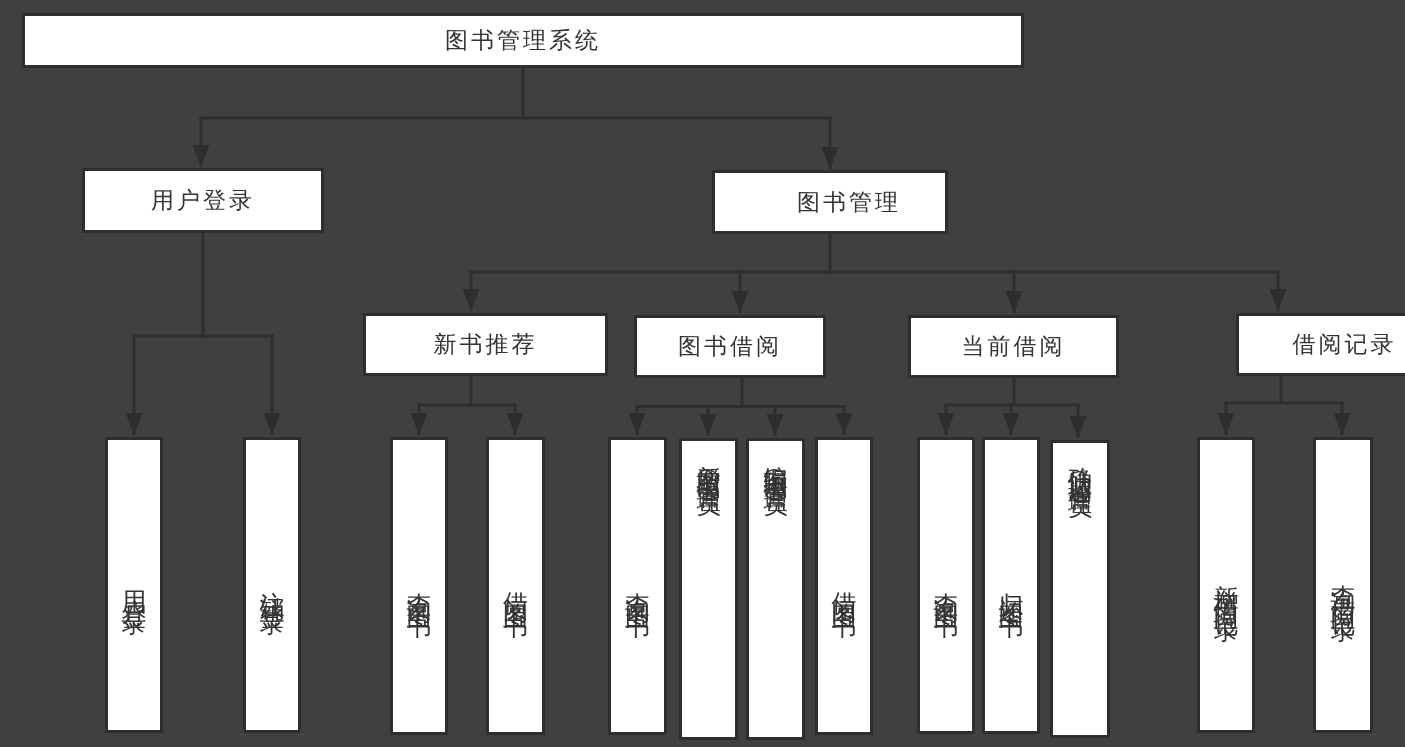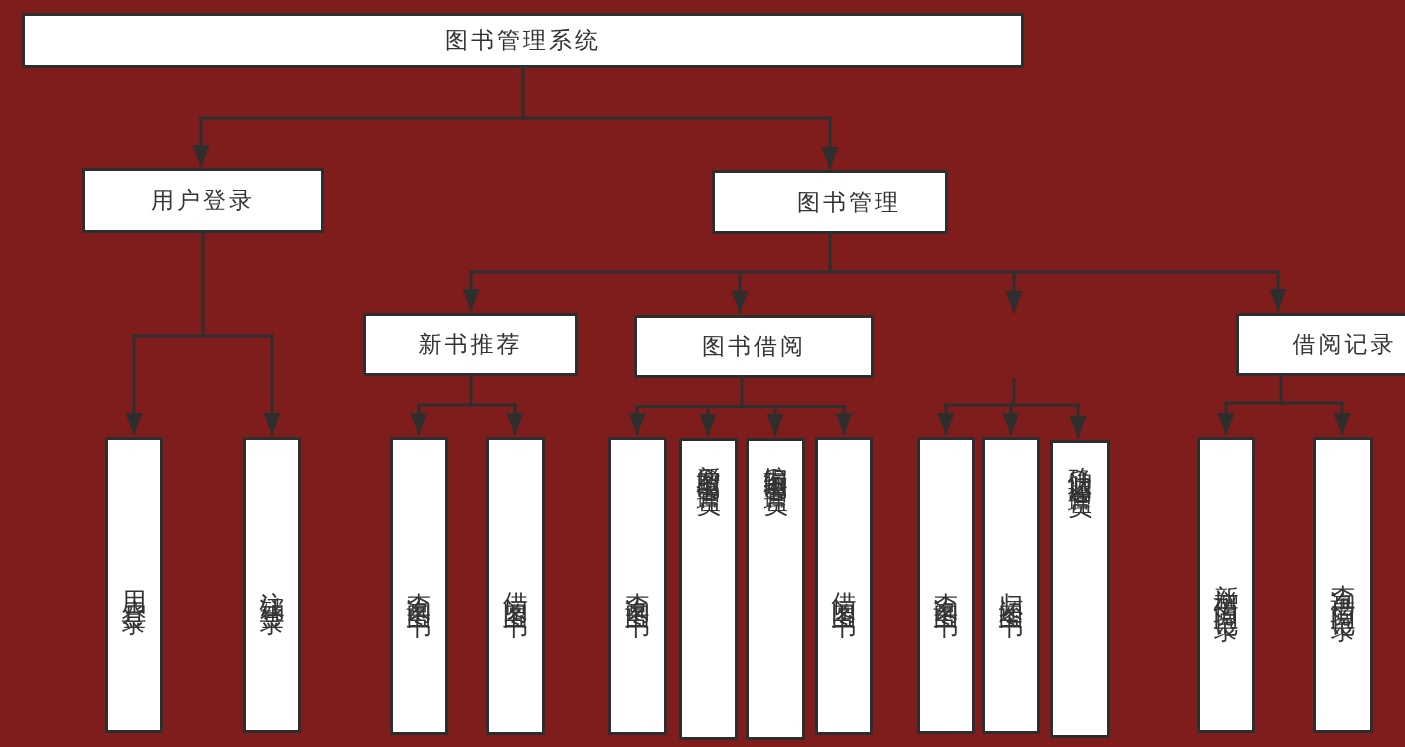--- a/index.html
+++ b/index.html
@@ -4,21 +4,21 @@
 <style>
   html, body {
     margin: 0;
     padding: 0;
     background: #ffffff;
   }
   #canvas {
     position: relative;
     width: 1405px;
     height: 747px;
-    background: #7f1d1d;
+    background: #404040;
     font-family: "Liberation Sans", sans-serif;
     overflow: hidden;
   }
   #connectors {
     position: absolute;
     left: 0;
     top: 0;
     width: 1405px;
     height: 747px;
   }
@@ -53,22 +53,22 @@
   .v.long {
     justify-content: flex-start;
     padding-top: 5px;
     letter-spacing: 4px;
     font-size: 24px;
   }
   
   #b-root     { left: 22px;   top: 13px;  width: 1002px; height: 55px; }
   #b-login    { left: 82px;   top: 168px; width: 242px;  height: 65px; }
   #b-mgmt     { left: 712px;  top: 170px; width: 236px;  height: 64px; padding-left: 38px; }
-  #b-newbook  { left: 363px;  top: 313px; width: 215px;  height: 63px; }
-  #b-borrow   { left: 634px;  top: 315px; width: 240px;  height: 63px; }
+  #b-newbook  { left: 363px;  top: 313px; width: 245px;  height: 63px; }
+  #b-borrow   { left: 634px;  top: 315px; width: 192px;  height: 63px; }
   #b-current  { left: 908px;  top: 315px; width: 211px;  height: 63px; }
   #b-records  { left: 1236px; top: 313px; width: 217px;  height: 63px; }
   #b-l-login  { left: 105px;  top: 437px; width: 58px;   height: 296px; }
   #b-l-logout { left: 243px;  top: 437px; width: 58px;   height: 296px; }
   #b-l-nbq    { left: 390px;  top: 437px; width: 58px;   height: 298px; }
   #b-l-nbb    { left: 486px;  top: 437px; width: 59px;   height: 298px; }
   #b-l-bbq    { left: 608px;  top: 437px; width: 59px;   height: 298px; }
   #b-l-bba    { left: 679px;  top: 438px; width: 59px;   height: 302px; }
   #b-l-bbe    { left: 746px;  top: 438px; width: 59px;   height: 302px; }
   #b-l-bbb    { left: 815px;  top: 437px; width: 58px;   height: 298px; }
@@ -141,20 +141,21 @@
     <line x1="1342" y1="401.5" x2="1342" y2="435" marker-end="url(#arw)"></line>
   </svg>
 
   <div id="b-root" class="box h">图书管理系统</div>
 
   <div id="b-login" class="box h">用户登录</div>
   <div id="b-mgmt" class="box h">图书管理</div>
 
   <div id="b-newbook" class="box h">新书推荐</div>
   <div id="b-borrow" class="box h">图书借阅</div>
+  <div id="b-current" class="box h">当前借阅</div>
   <div id="b-records" class="box h">借阅记录</div>
 
   <div id="b-l-login" class="box v">用户登录</div>
   <div id="b-l-logout" class="box v">注销登录</div>
 
   <div id="b-l-nbq" class="box v">查询图书</div>
   <div id="b-l-nbb" class="box v">借阅图书</div>
 
   <div id="b-l-bbq" class="box v">查询图书</div>
   <div id="b-l-bba" class="box v long">新增图书（管理员）</div>

